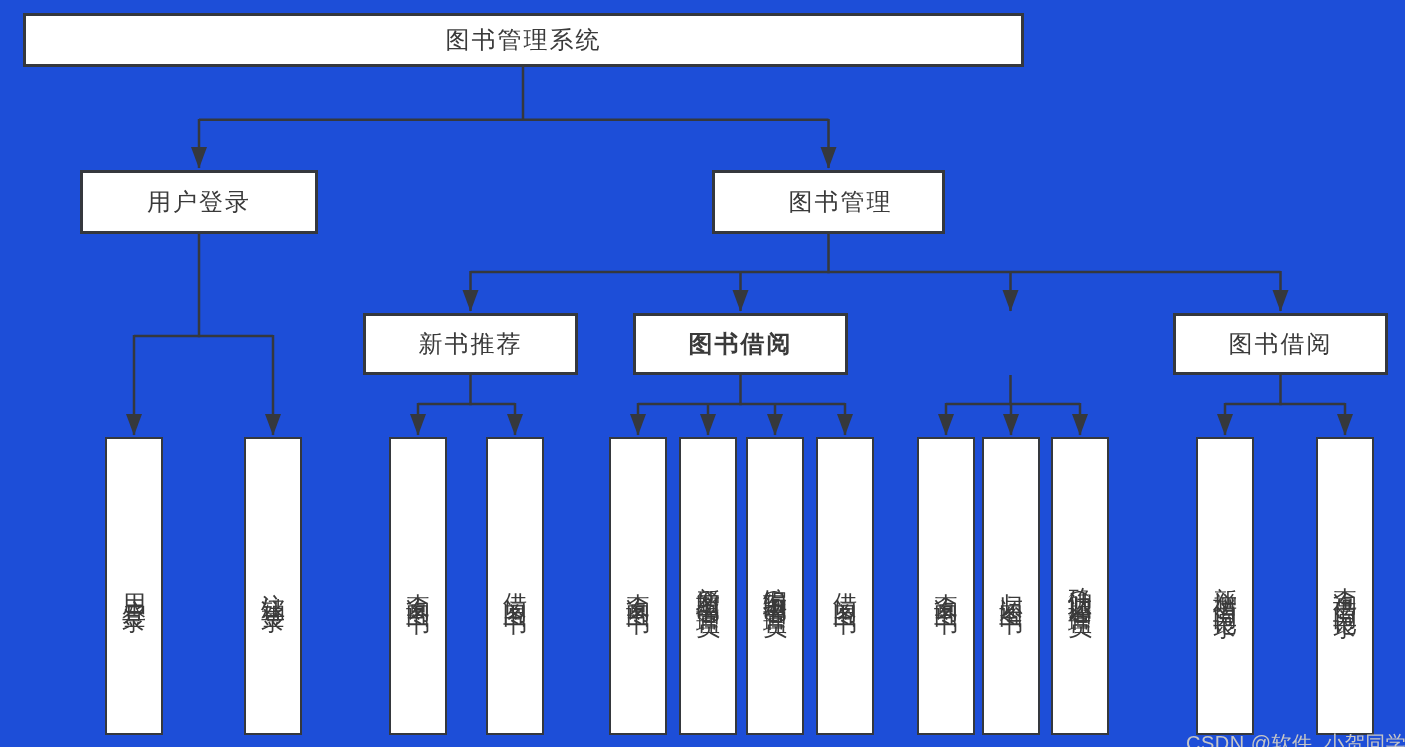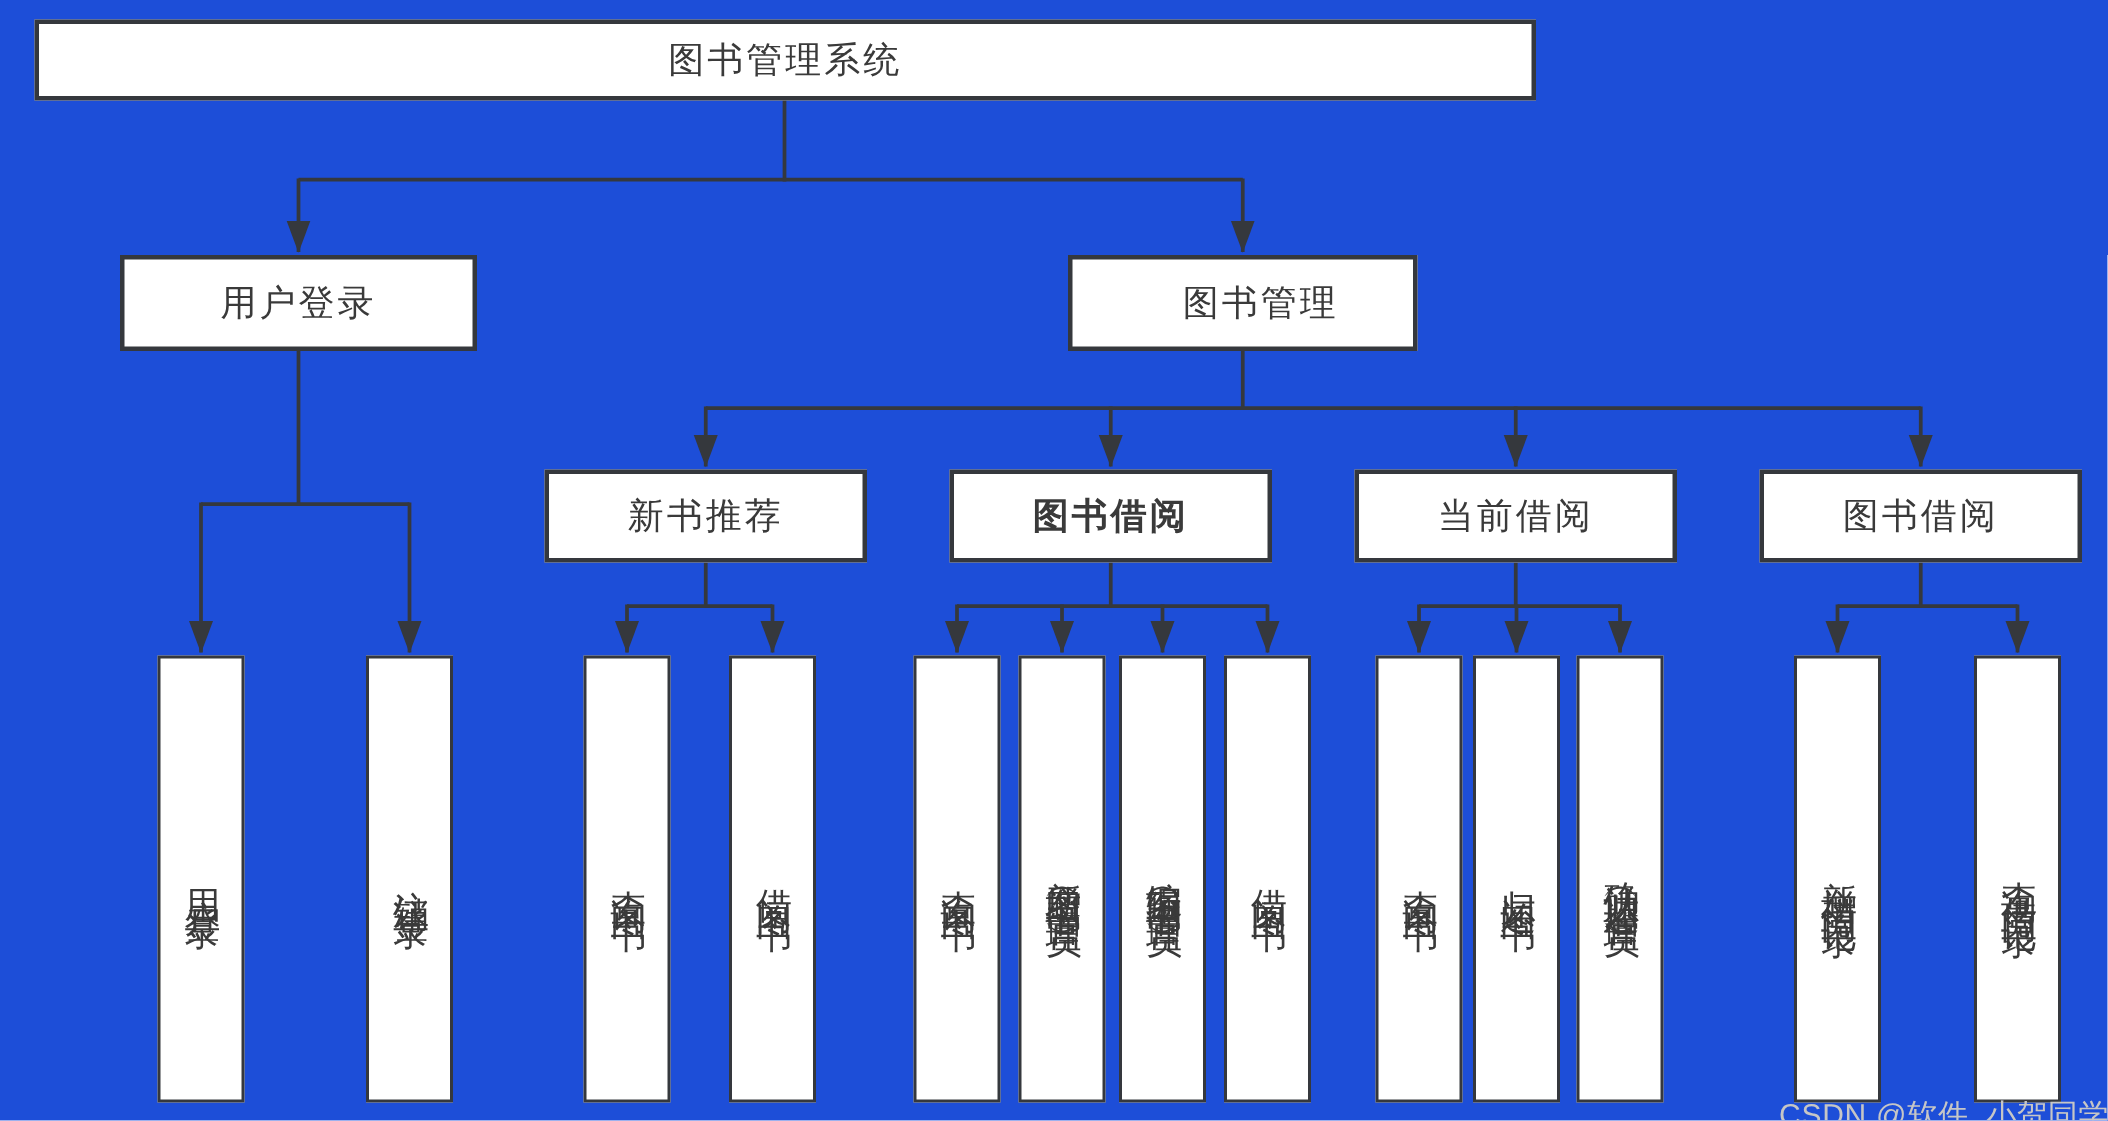--- a/index.html
+++ b/index.html
@@ -103,21 +103,20 @@
     </g>
   </svg>
 
   <div class="box" style="left:23px;top:13px;width:1001px;height:54px;">图书管理系统</div>
 
   <div class="box" style="left:80px;top:170px;width:238px;height:64px;">用户登录</div>
   <div class="box" style="left:712px;top:170px;width:233px;height:64px;padding-left:24px;">图书管理</div>
 
   <div class="box" style="left:363px;top:313px;width:215px;height:62px;">新书推荐</div>
   <div class="box" style="left:633px;top:313px;width:215px;height:62px;font-weight:bold;">图书借阅</div>
-  <div class="box" style="left:903px;top:313px;width:215px;height:62px;">当前借阅</div>
   <div class="box" style="left:1173px;top:313px;width:215px;height:62px;">图书借阅</div>
 
   <div class="vbox" style="left:105px;top:437px;width:58px;height:298px;">
     <span class="vlabel">用户登录</span>
   </div>
   <div class="vbox" style="left:244px;top:437px;width:58px;height:298px;">
     <span class="vlabel">注销登录</span>
   </div>
 
   <div class="vbox" style="left:389px;top:437px;width:58px;height:298px;">

